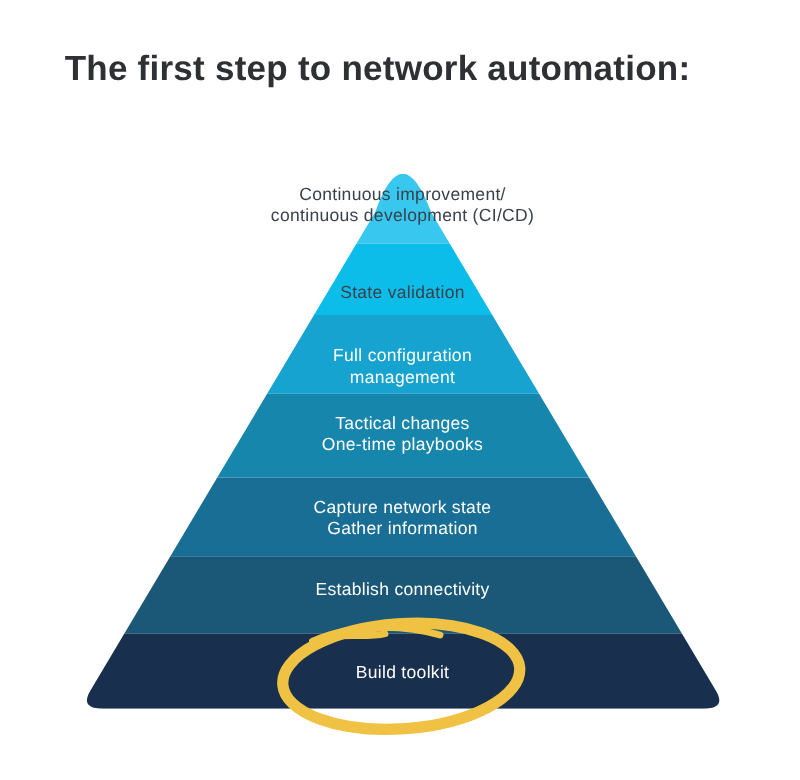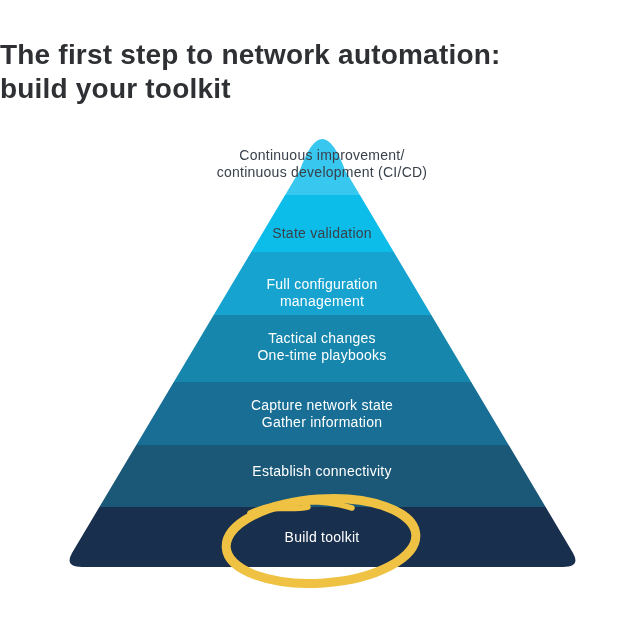--- a/index.html
+++ b/index.html
@@ -2,21 +2,21 @@
 <html><head>
 <meta charset="utf-8">
 <style>
   html, body { margin:0; padding:0; background:#ffffff; }
   .stage {
     position:relative; width:640px; height:624px; overflow:hidden;
     background:#ffffff; font-family:"Liberation Sans", sans-serif;
   }
   .title {
     position:absolute; top:38px; left:0; width:604px;
-    font-weight:bold; font-size:28px; line-height:34px;
+    text-align:center; font-weight:bold; font-size:28px; line-height:34px;
     color:#2e3033; letter-spacing:0.2px;
   }
   .pyramid-svg { position:absolute; top:0; left:0; }
   .label {
     position:absolute; left:2px; width:640px; text-align:center;
     font-size:14px; line-height:17px; letter-spacing:0.25px; font-weight:400;
   }
   .label span { display:block; }
   .dark-text  { color:#39414b; }
   .light-text { color:#ffffff; }
@@ -28,21 +28,20 @@
   .lvl6 { top:463px; }
   .lvl7 { top:529px; }
 </style>
 </head>
 <body>
 
 <div class="stage">
 
   <div class="title">
     <div>The first step to network automation:</div>
-    <div>build your toolkit</div>
   </div>
 
   <svg class="pyramid-svg" width="640" height="624" viewBox="0 0 640 624">
     <defs>
       <clipPath id="pyramid-clip">
         <path d="M 300,170 Q 322,108 345,170 L 573,553 Q 581,567 563,567 L 82,567 Q 64,567 72,553 Z"></path>
       </clipPath>
     </defs>
 
     <g clip-path="url(#pyramid-clip)">

